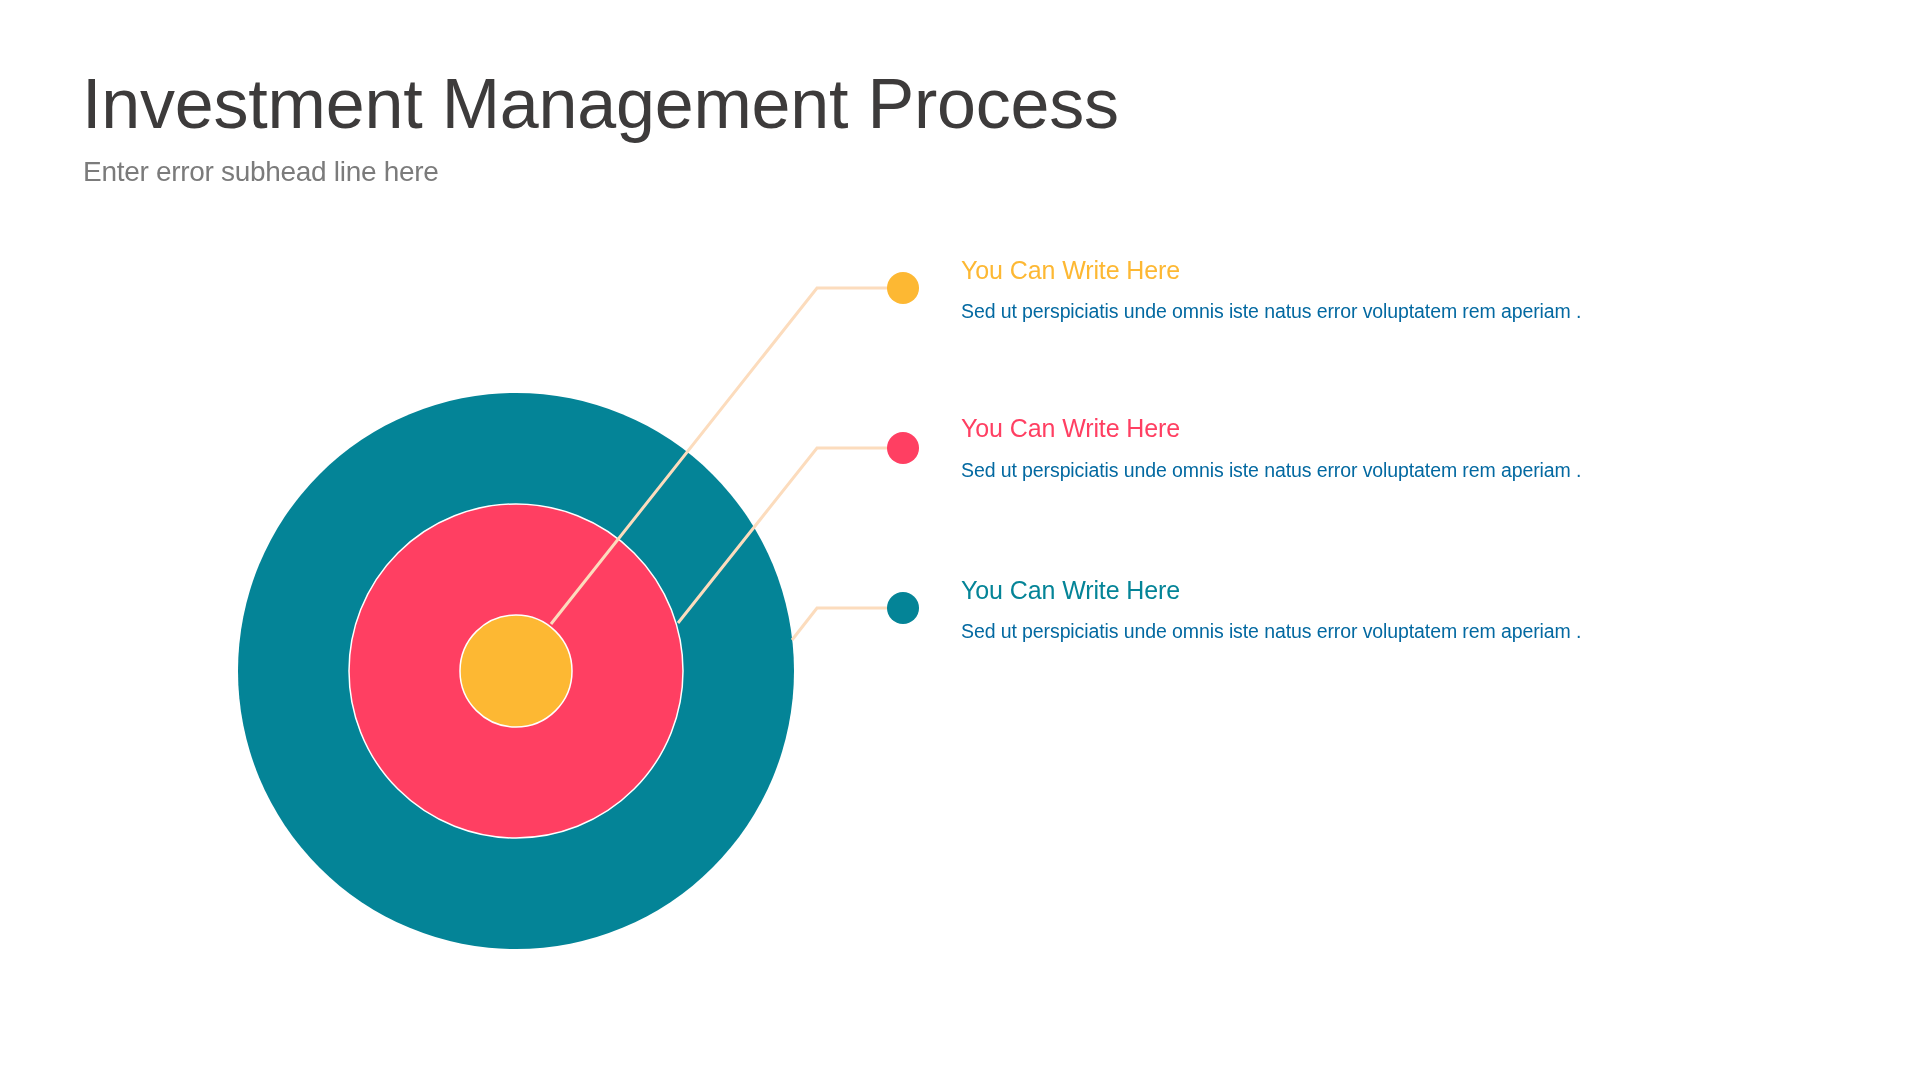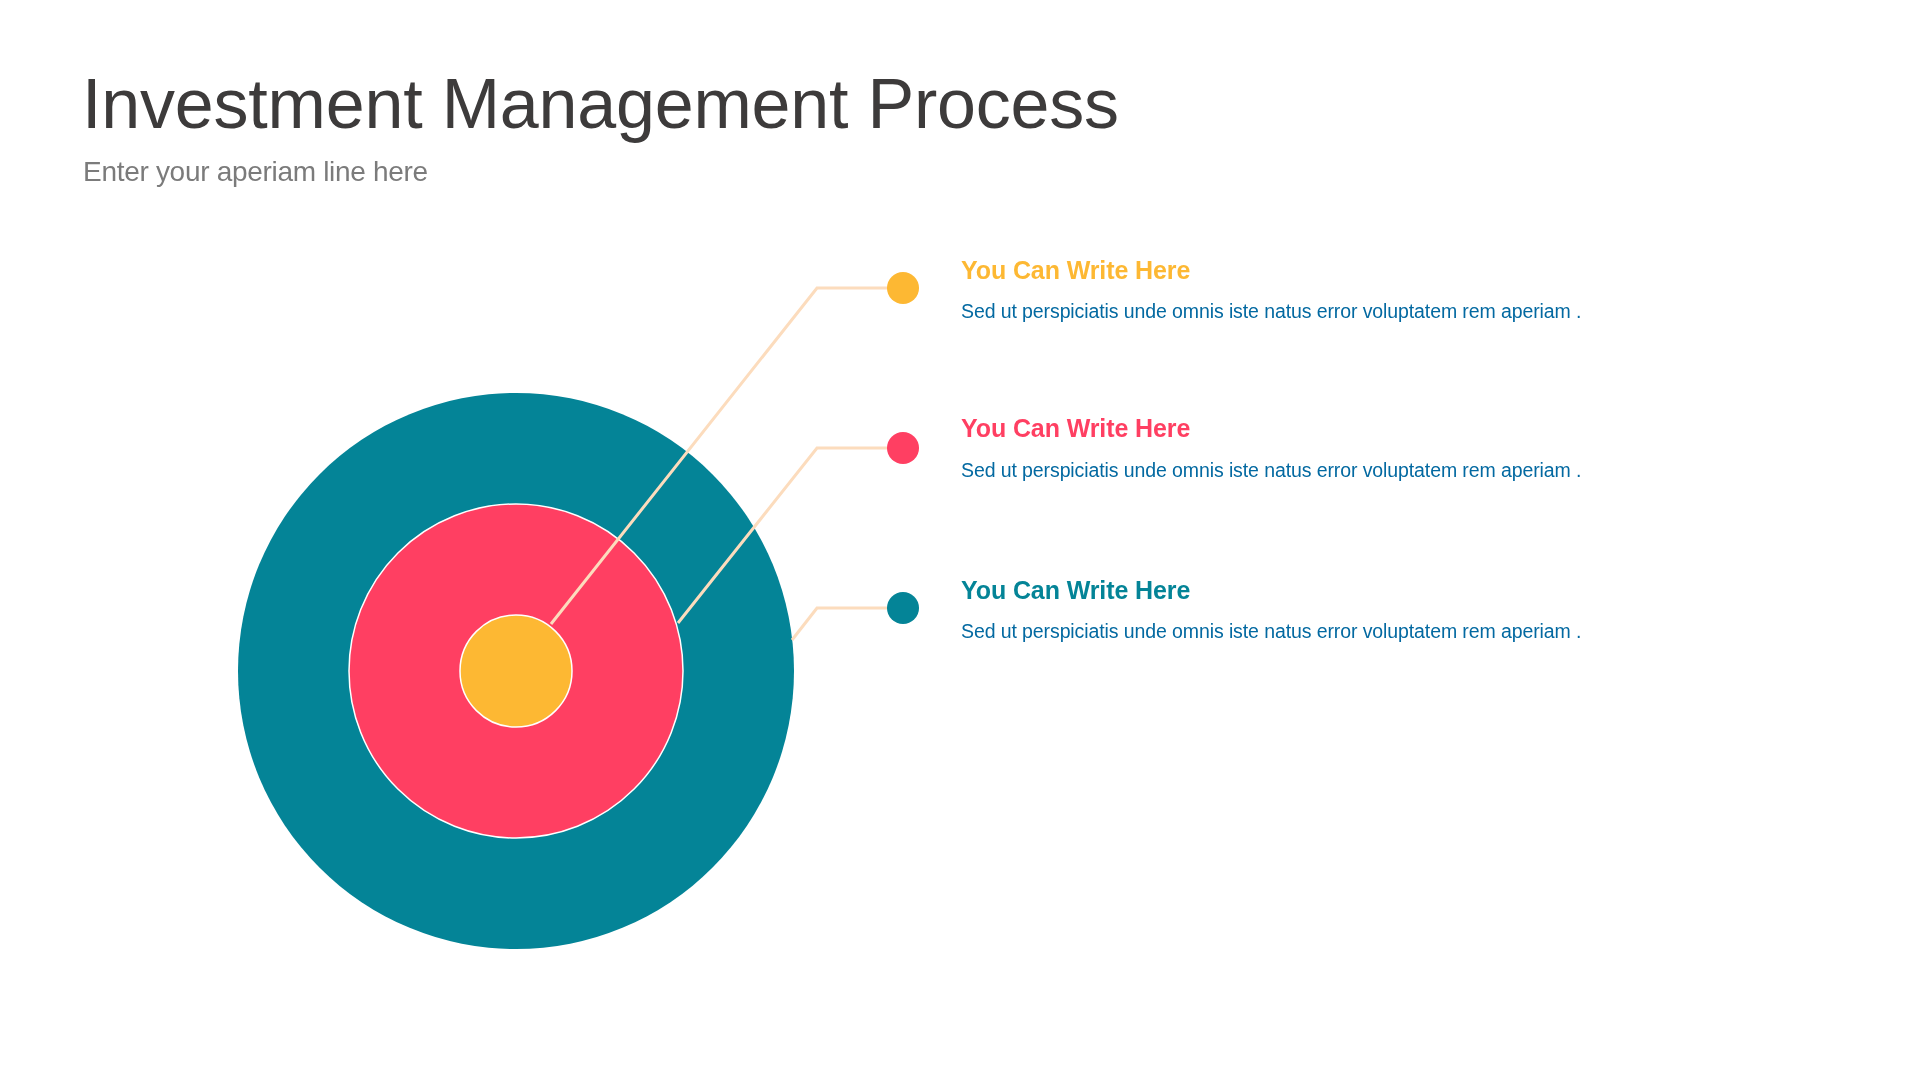--- a/index.html
+++ b/index.html
@@ -52,38 +52,38 @@
   }
   .item-heading {
     position: absolute;
     left: 0;
     top: 0;
     font-size: 25px;
     line-height: 1;
     white-space: nowrap;
     letter-spacing: -0.1px;
     margin: 0;
-    font-weight: bold;
+    font-weight: normal;
   }
   .item-body {
     position: absolute;
     left: 0;
     font-size: 19.5px;
     line-height: 1;
     color: #0369a1;
     white-space: nowrap;
     letter-spacing: -0.1px;
     margin: 0;
   }
 </style>
 </head>
 <body>
 
 <h1 class="title">Investment Management Process</h1>
-<h2 class="subhead">Enter your aperiam line here</h2>
+<h2 class="subhead">Enter error subhead line here</h2>
 
 <svg class="diagram" viewBox="0 0 1920 1080" xmlns="http://www.w3.org/2000/svg">
 
   <g>
     <circle cx="516" cy="671" r="278" fill="#048497"></circle>
     <circle cx="516" cy="671" r="167" fill="#ff3f62" stroke="#ffffff" stroke-width="1.5"></circle>
     <circle cx="516" cy="671" r="56" fill="#fdb833" stroke="#ffffff" stroke-width="1.5"></circle>
   </g>
 
   <g fill="none" stroke-width="3" stroke-linejoin="miter">

